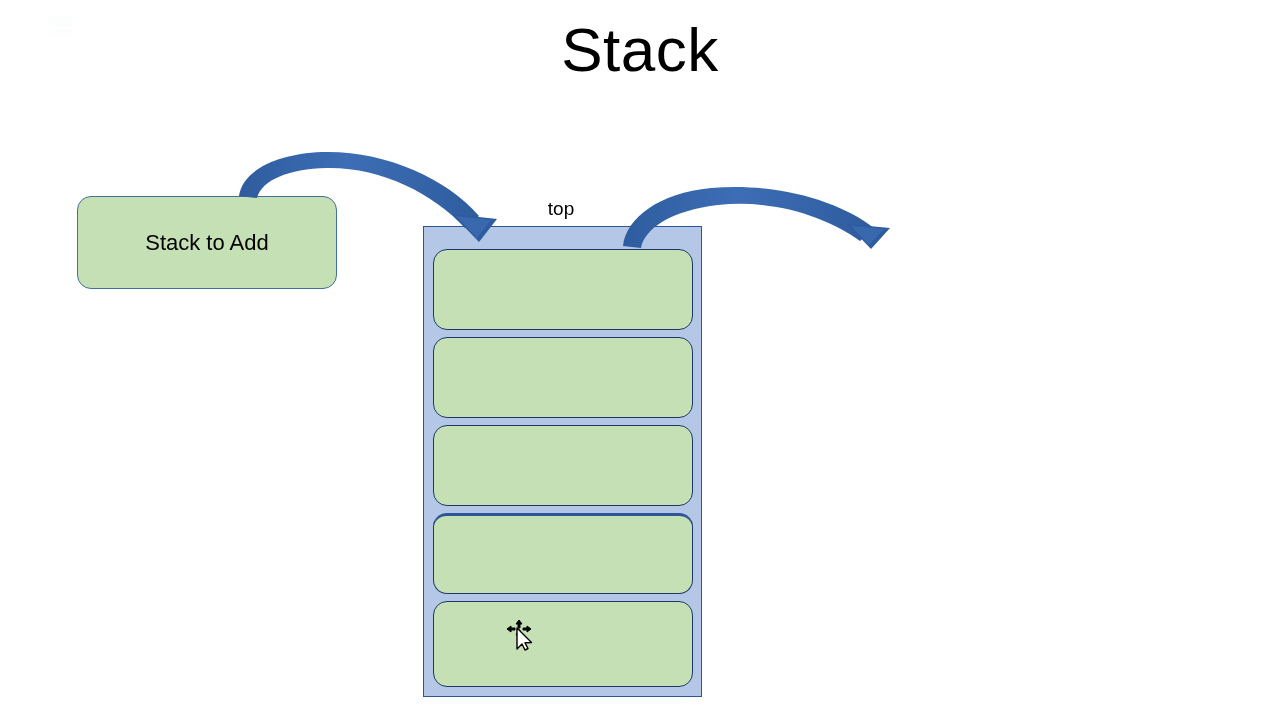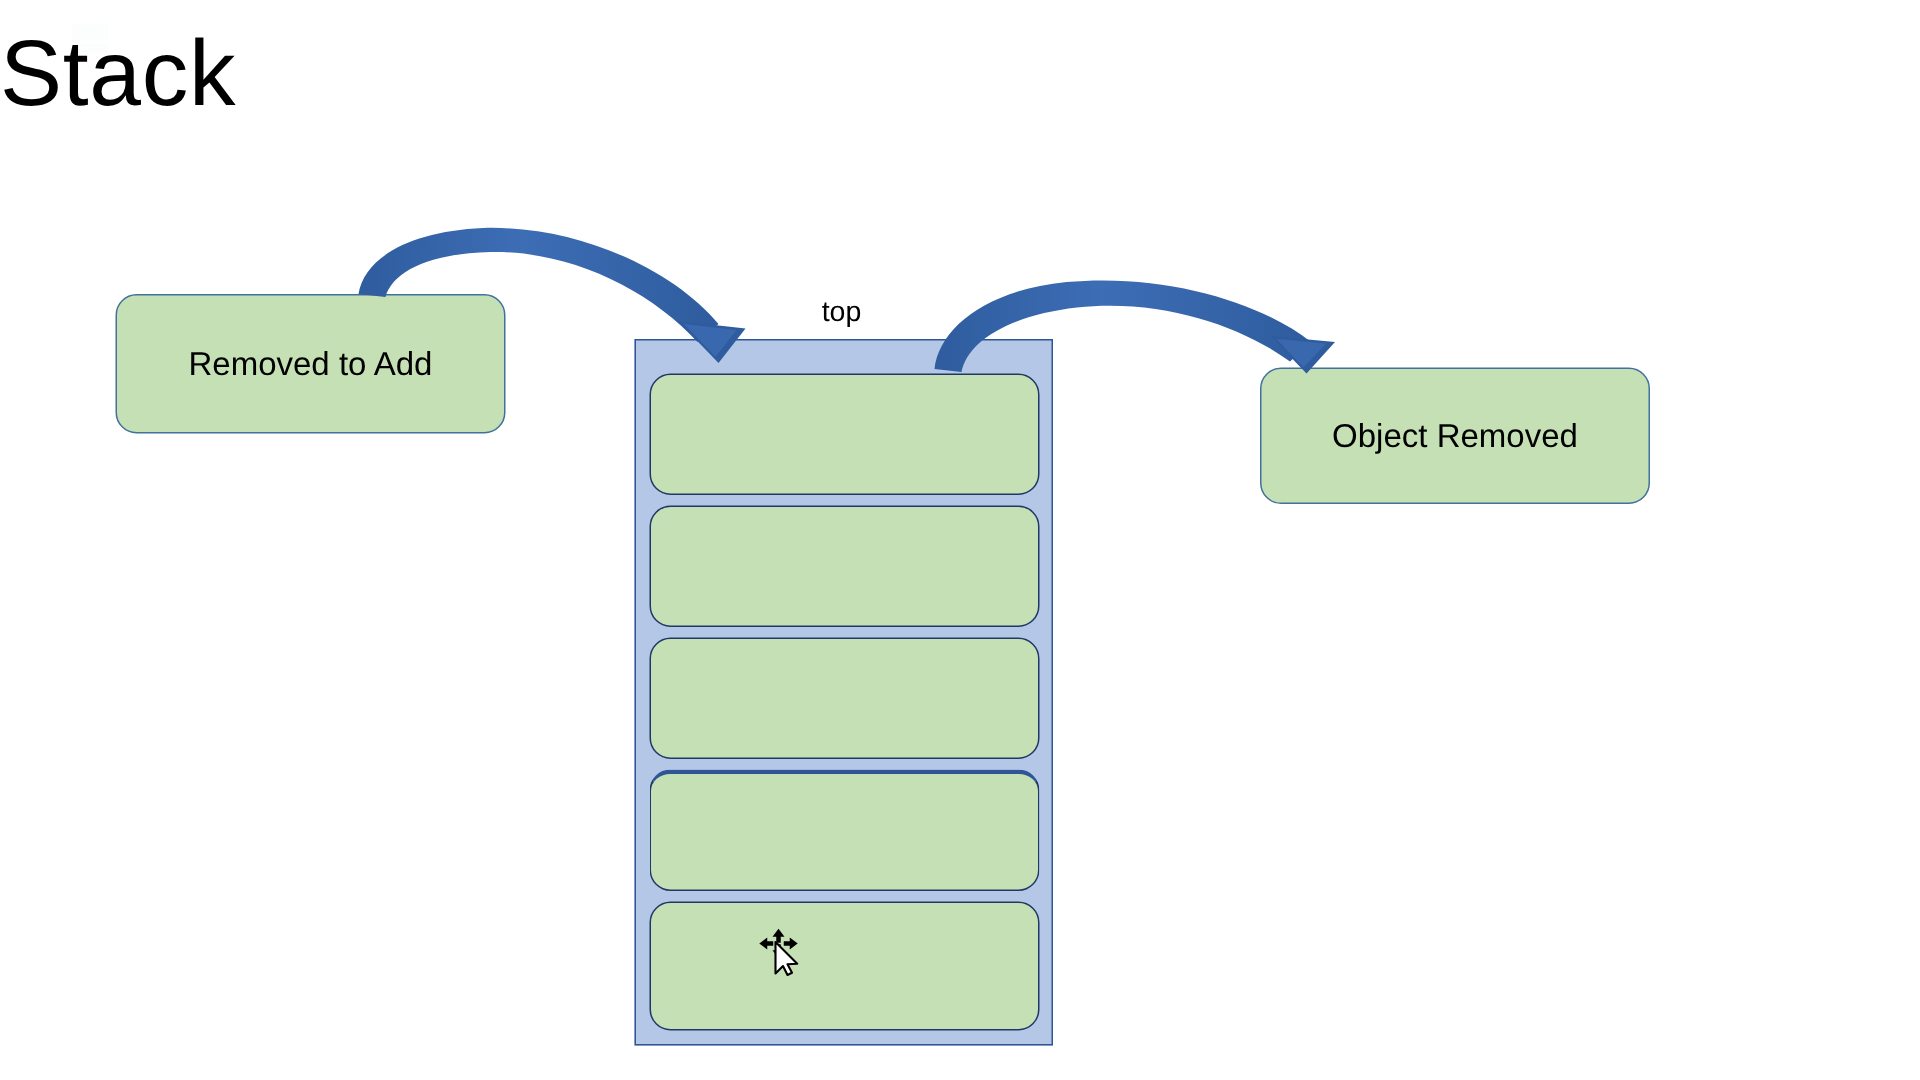--- a/index.html
+++ b/index.html
@@ -23,20 +23,21 @@
     height: 720px;
     background: #ffffff;
   }
 
   
   .slide-title {
     position: absolute;
     left: 0;
     top: 13px;
     width: 1280px;
+    text-align: center;
     font-size: 62px;
     line-height: 74px;
     font-weight: 400;
     letter-spacing: 0.5px;
     color: #000000;
     white-space: nowrap;
   }
 
   
   .green-box {
@@ -155,26 +156,23 @@
 <body>
 
 <div id="slide">
 
   <div class="faint-mark"></div>
   <div class="faint-mark2"></div>
 
   <div class="slide-title">Stack</div>
 
   <div class="green-box" id="object-to-add">
-    <span class="box-label">Removed to Add</span>
+    <span class="box-label">Stack to Add</span>
   </div>
 
-  <div class="green-box" id="object-removed">
-    <span class="box-label">Object Removed</span>
-  </div>
 
   <div class="top-label">top</div>
 
   <div id="stack-container">
     <div class="stack-cell c0"></div>
     <div class="stack-cell c1"></div>
     <div class="stack-cell c2"></div>
     <div class="stack-cell c3"></div>
     <div class="stack-cell c4"></div>
   </div>

